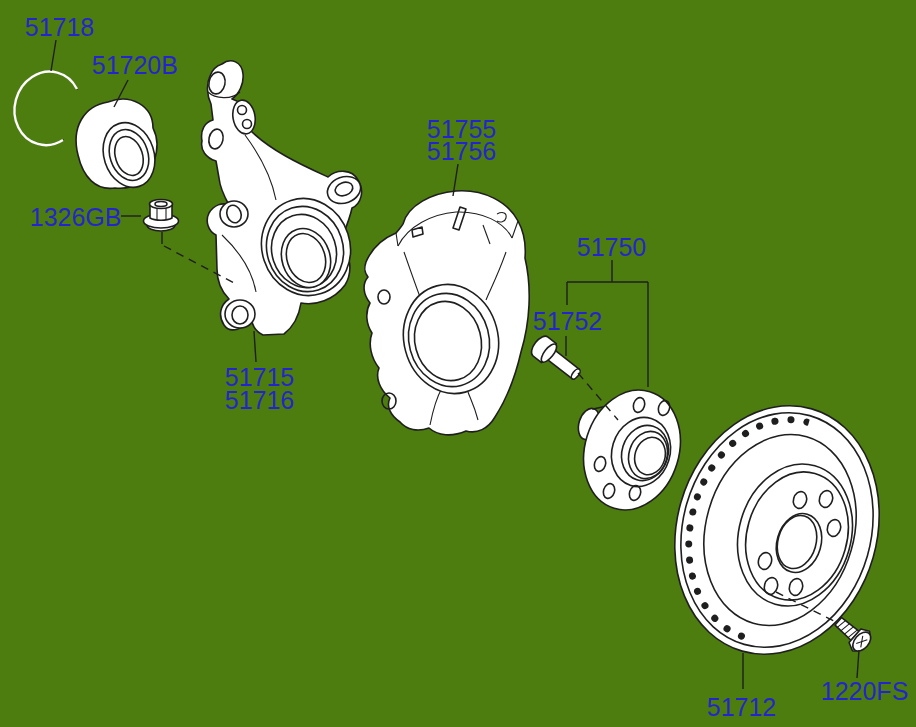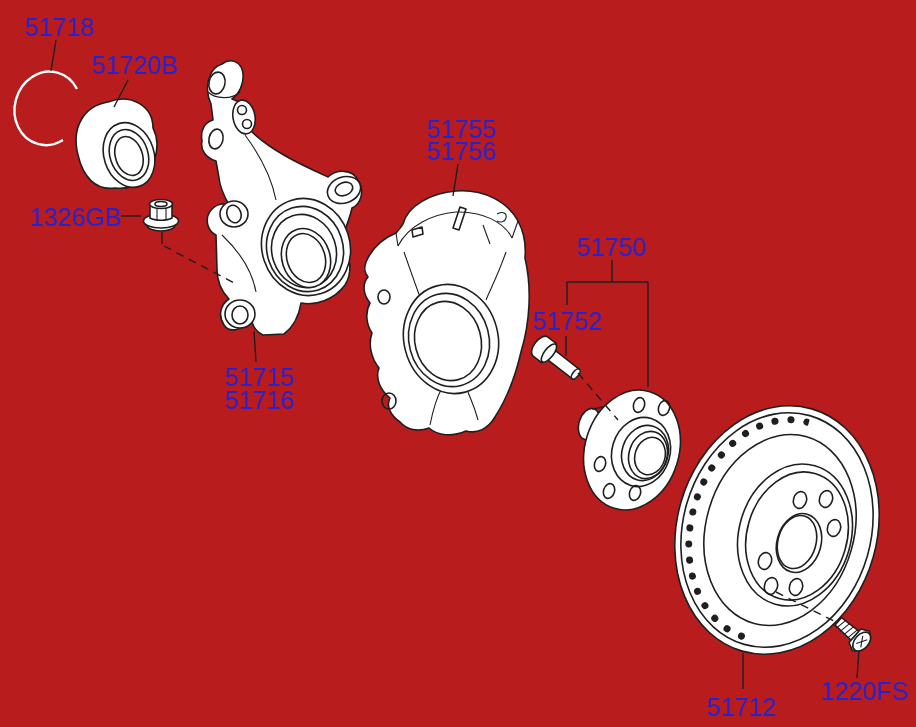--- a/index.html
+++ b/index.html
@@ -1,16 +1,16 @@
 <!DOCTYPE html>
 <html><head>
 <meta charset="utf-8">
 <style>
   html,body{margin:0;padding:0;background:#ffffff;}
-  .stage{position:relative;width:916px;height:727px;background:#b91c1c;overflow:hidden;}
+  .stage{position:relative;width:916px;height:727px;background:#4d7c0f;overflow:hidden;}
   svg{display:block;}
   .s  {stroke:#1f1f1f;stroke-width:1.6;fill:none;stroke-linecap:round;stroke-linejoin:round;}
   .sw {stroke:#1f1f1f;stroke-width:1.6;fill:#ffffff;stroke-linecap:round;stroke-linejoin:round;}
   .thin{stroke:#1f1f1f;stroke-width:1.1;fill:none;}
   .lead{stroke:#1f1f1f;stroke-width:1.4;fill:none;}
   .dash{stroke:#1f1f1f;stroke-width:1.4;fill:none;stroke-dasharray:8 6;}
   .dots{stroke:#1f1f1f;stroke-width:7;fill:none;stroke-dasharray:0.1 16;stroke-linecap:round;}
   .lbl{fill:#2323d3;font-family:"Liberation Sans","DejaVu Sans",sans-serif;font-size:25px;letter-spacing:0px;}
 </style>
 </head>

